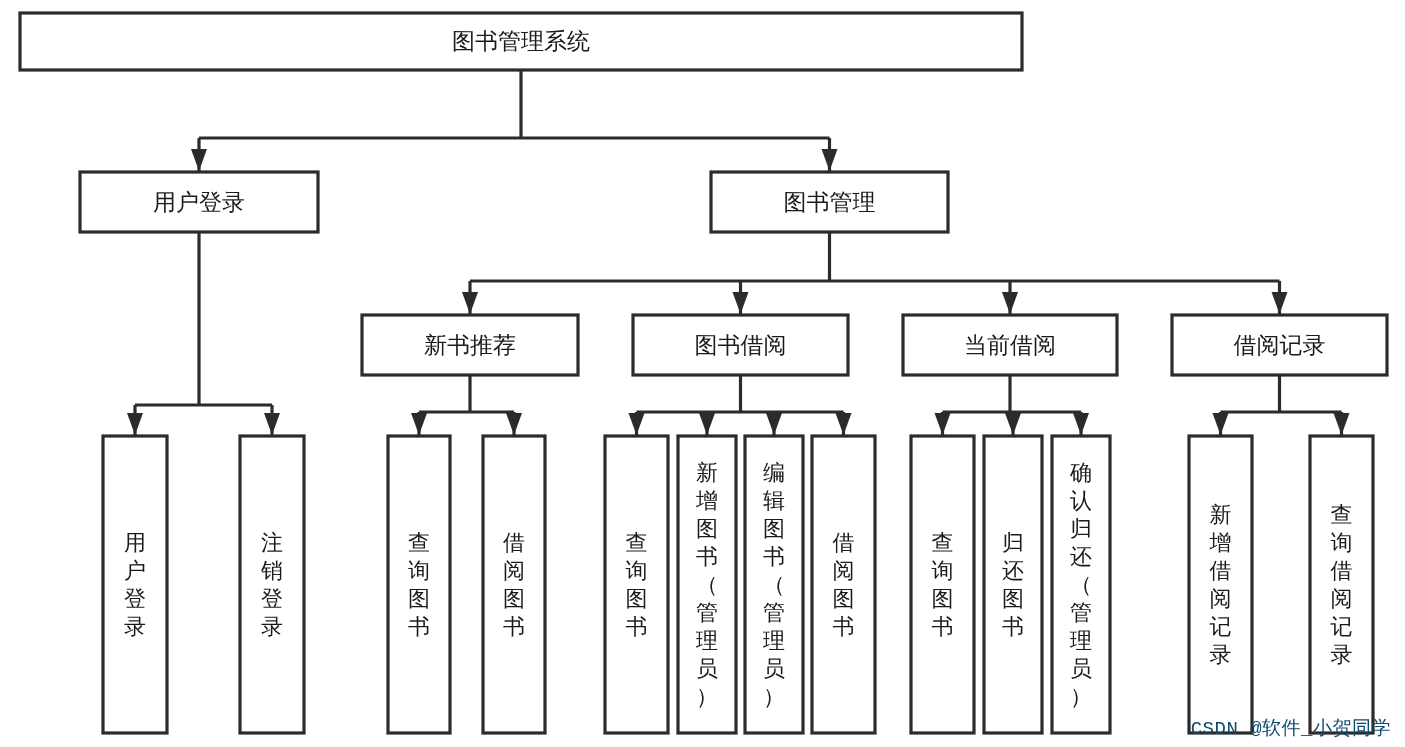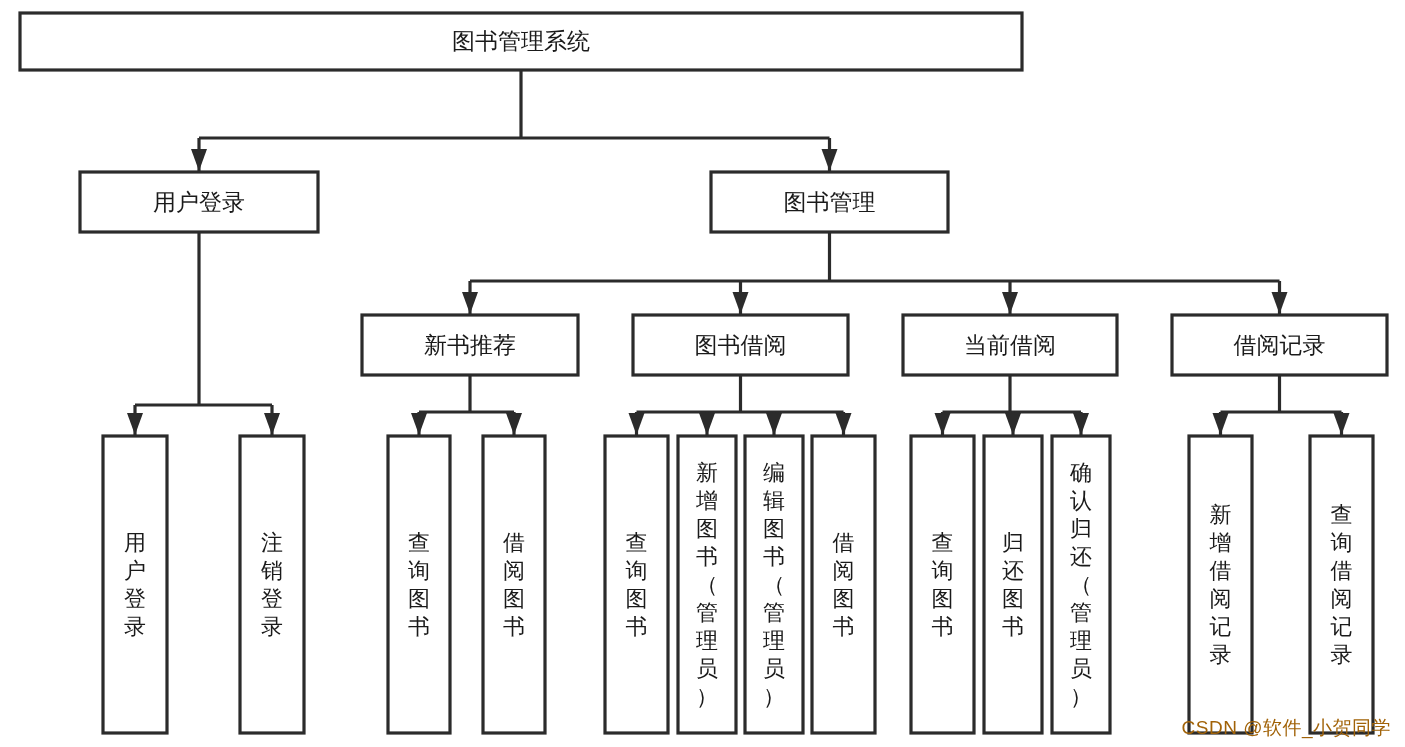--- a/index.html
+++ b/index.html
@@ -50,23 +50,23 @@
   .node-label-v {
     font-family: "DejaVu Sans", "Liberation Sans", sans-serif;
     font-size: 22px;
     fill: #1a1a1a;
     text-anchor: middle;
   }
   .watermark {
     position: absolute;
     right: 14px;
     bottom: 6px;
-    font-family: Liberation Sans, sans-serif;
+    font-family: Liberation Mono, monospace;
     font-size: 19px;
-    color: #a16207;
+    color: #0c4a6e;
     letter-spacing: 0.5px;
     white-space: nowrap;
     pointer-events: none;
   }
 </style>
 </head>
 <body>
 
 <div id="diagram-root">
   <svg id="flow" viewBox="0 0 1405 747">

